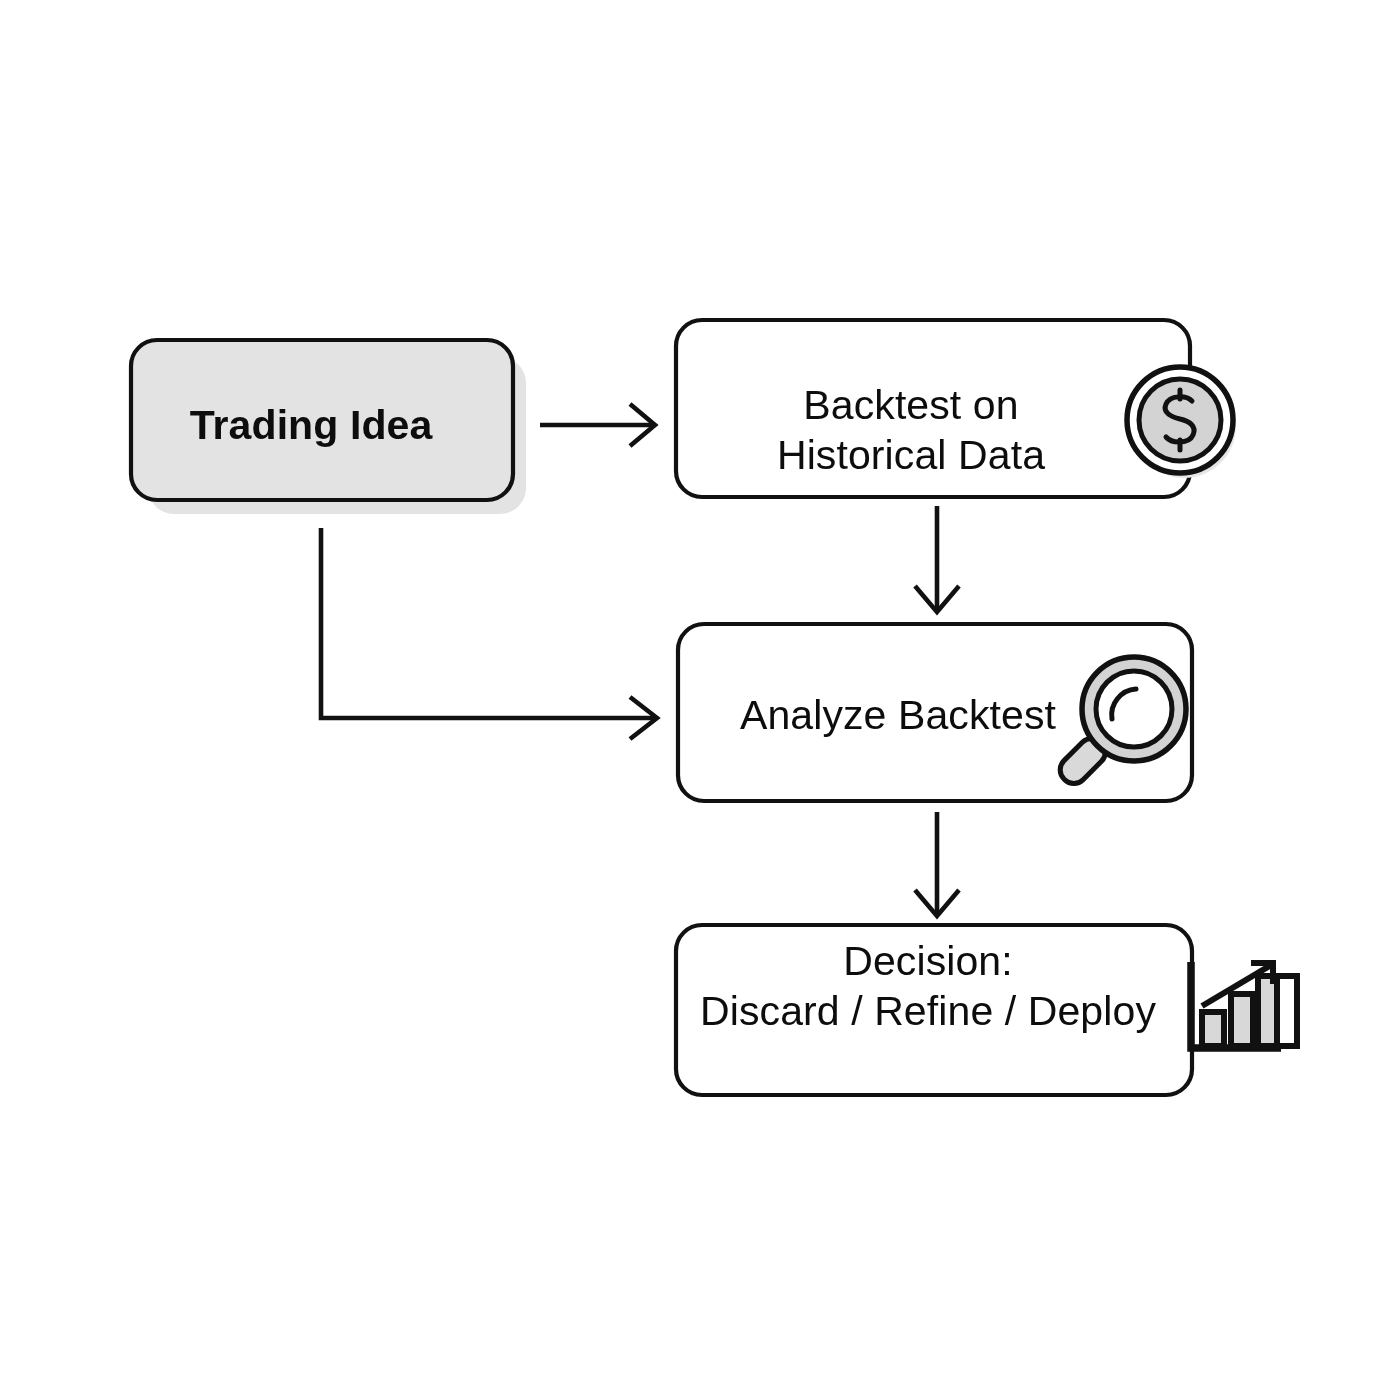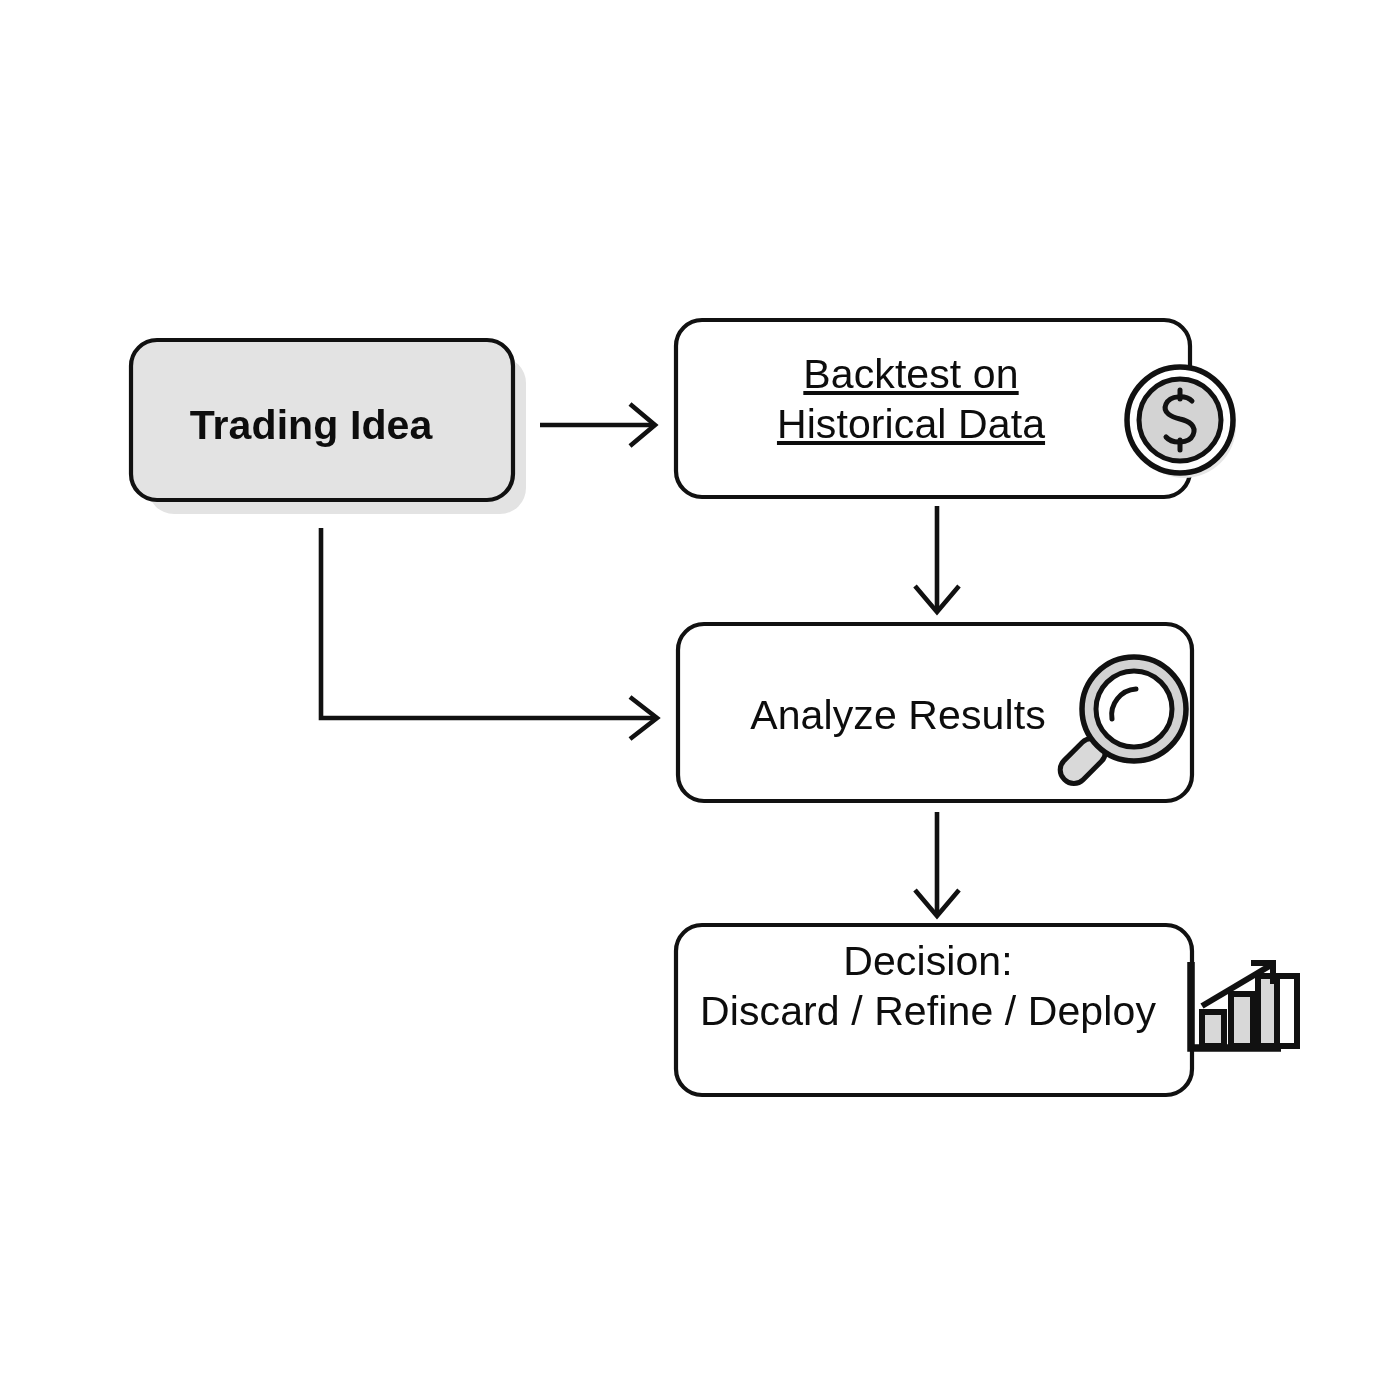--- a/index.html
+++ b/index.html
@@ -115,21 +115,21 @@
     <line x1="13" y1="44" x2="82" y2="3" stroke="#111111" stroke-width="6" stroke-linecap="butt"></line>
     <polyline points="62,1 84,1 84,22" fill="none" stroke="#111111" stroke-width="6" stroke-linejoin="miter" stroke-linecap="butt"></polyline>
   </g>
 
 </svg>
 
 <div class="node-hit" style="left:131px; top:340px; width:382px; height:160px;"></div>
 <div class="node-label" style="left:120px; top:400px; width:382px;font-weight:bold;">Trading Idea</div>
 
 <div class="node-hit" style="left:676px; top:320px; width:514px; height:177px;"></div>
-<div class="node-label" style="left:676px; top:349px; width:470px;text-decoration:underline;">Backtest on
+<div class="node-label" style="left:676px; top:380px; width:470px;">Backtest on
 Historical Data</div>
 
 <div class="node-hit" style="left:678px; top:624px; width:514px; height:177px;"></div>
-<div class="node-label" style="left:678px; top:690px; width:440px;">Analyze Results</div>
+<div class="node-label" style="left:678px; top:690px; width:440px;">Analyze Backtest</div>
 
 <div class="node-hit" style="left:676px; top:925px; width:516px; height:170px;"></div>
 <div class="node-label" style="left:668px; top:936px; width:520px;">Decision:
 Discard / Refine / Deploy</div>
 
 </body></html>

